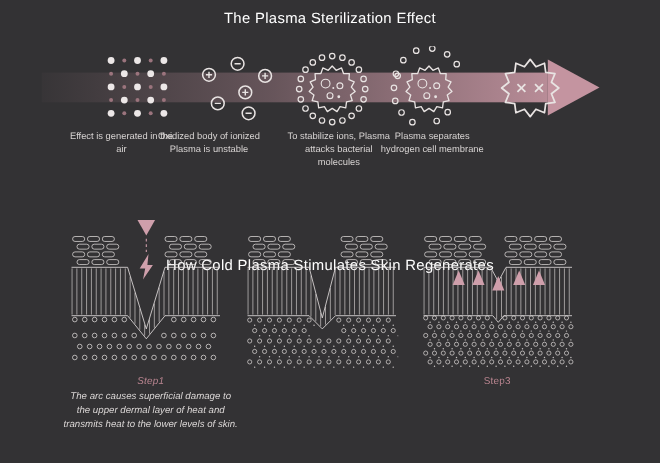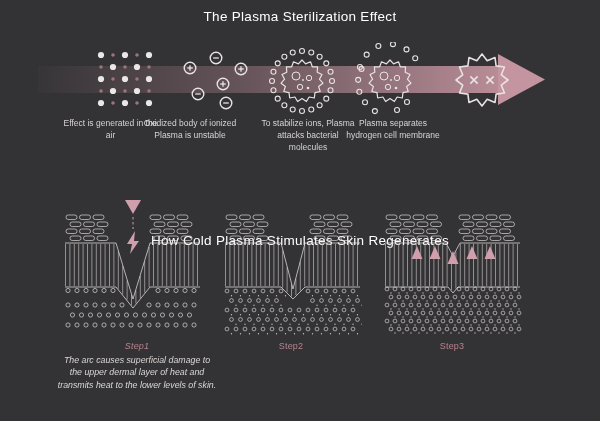--- a/index.html
+++ b/index.html
@@ -742,19 +742,18 @@
       <polygon points="65.5,65 76.5,65 71,52" fill="#cf9fab"></polygon>
       <polygon points="84.5,60 95.5,60 90,47" fill="#cf9fab"></polygon>
       <polygon points="102.5,60 113.5,60 108,47" fill="#cf9fab"></polygon>
     </svg>
 
   <div class="step" id="step0">
     <div class="step-label">Step1</div>
     <div class="step-text">The arc causes superficial damage to the upper dermal layer of heat and transmits heat to the lower levels of skin.</div>
   </div>
   <div class="step" id="step1">
-    <div class="step-label">Step2</div>
   </div>
   <div class="step" id="step2">
     <div class="step-label">Step3</div>
   </div>
 
 </div>
 
 </body></html>

